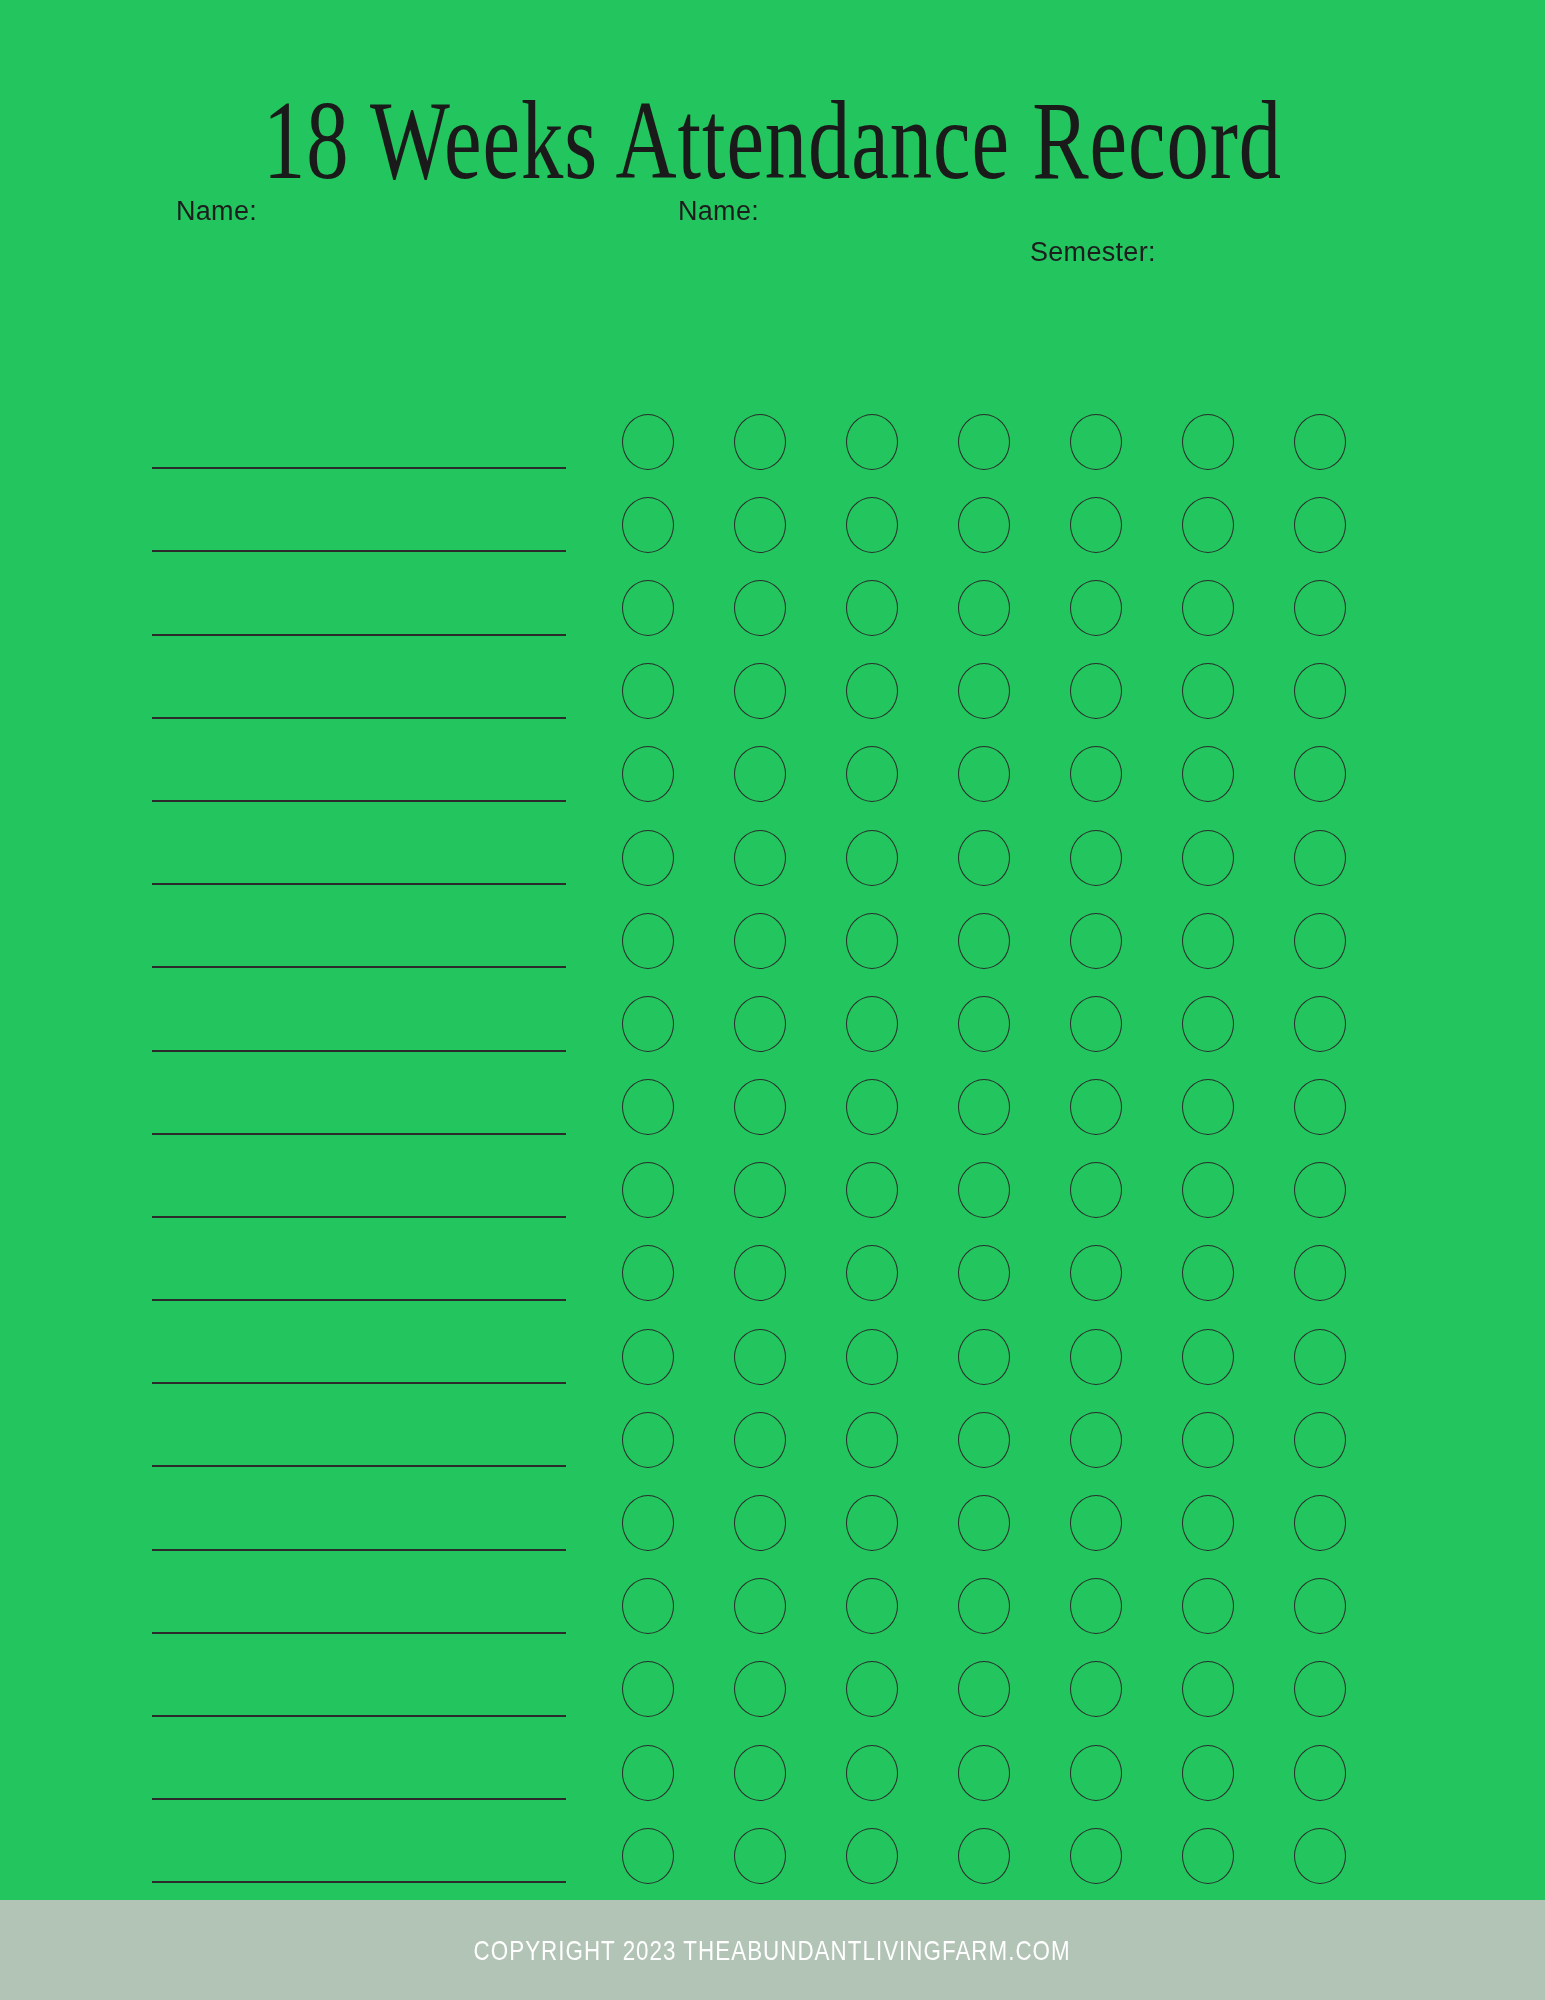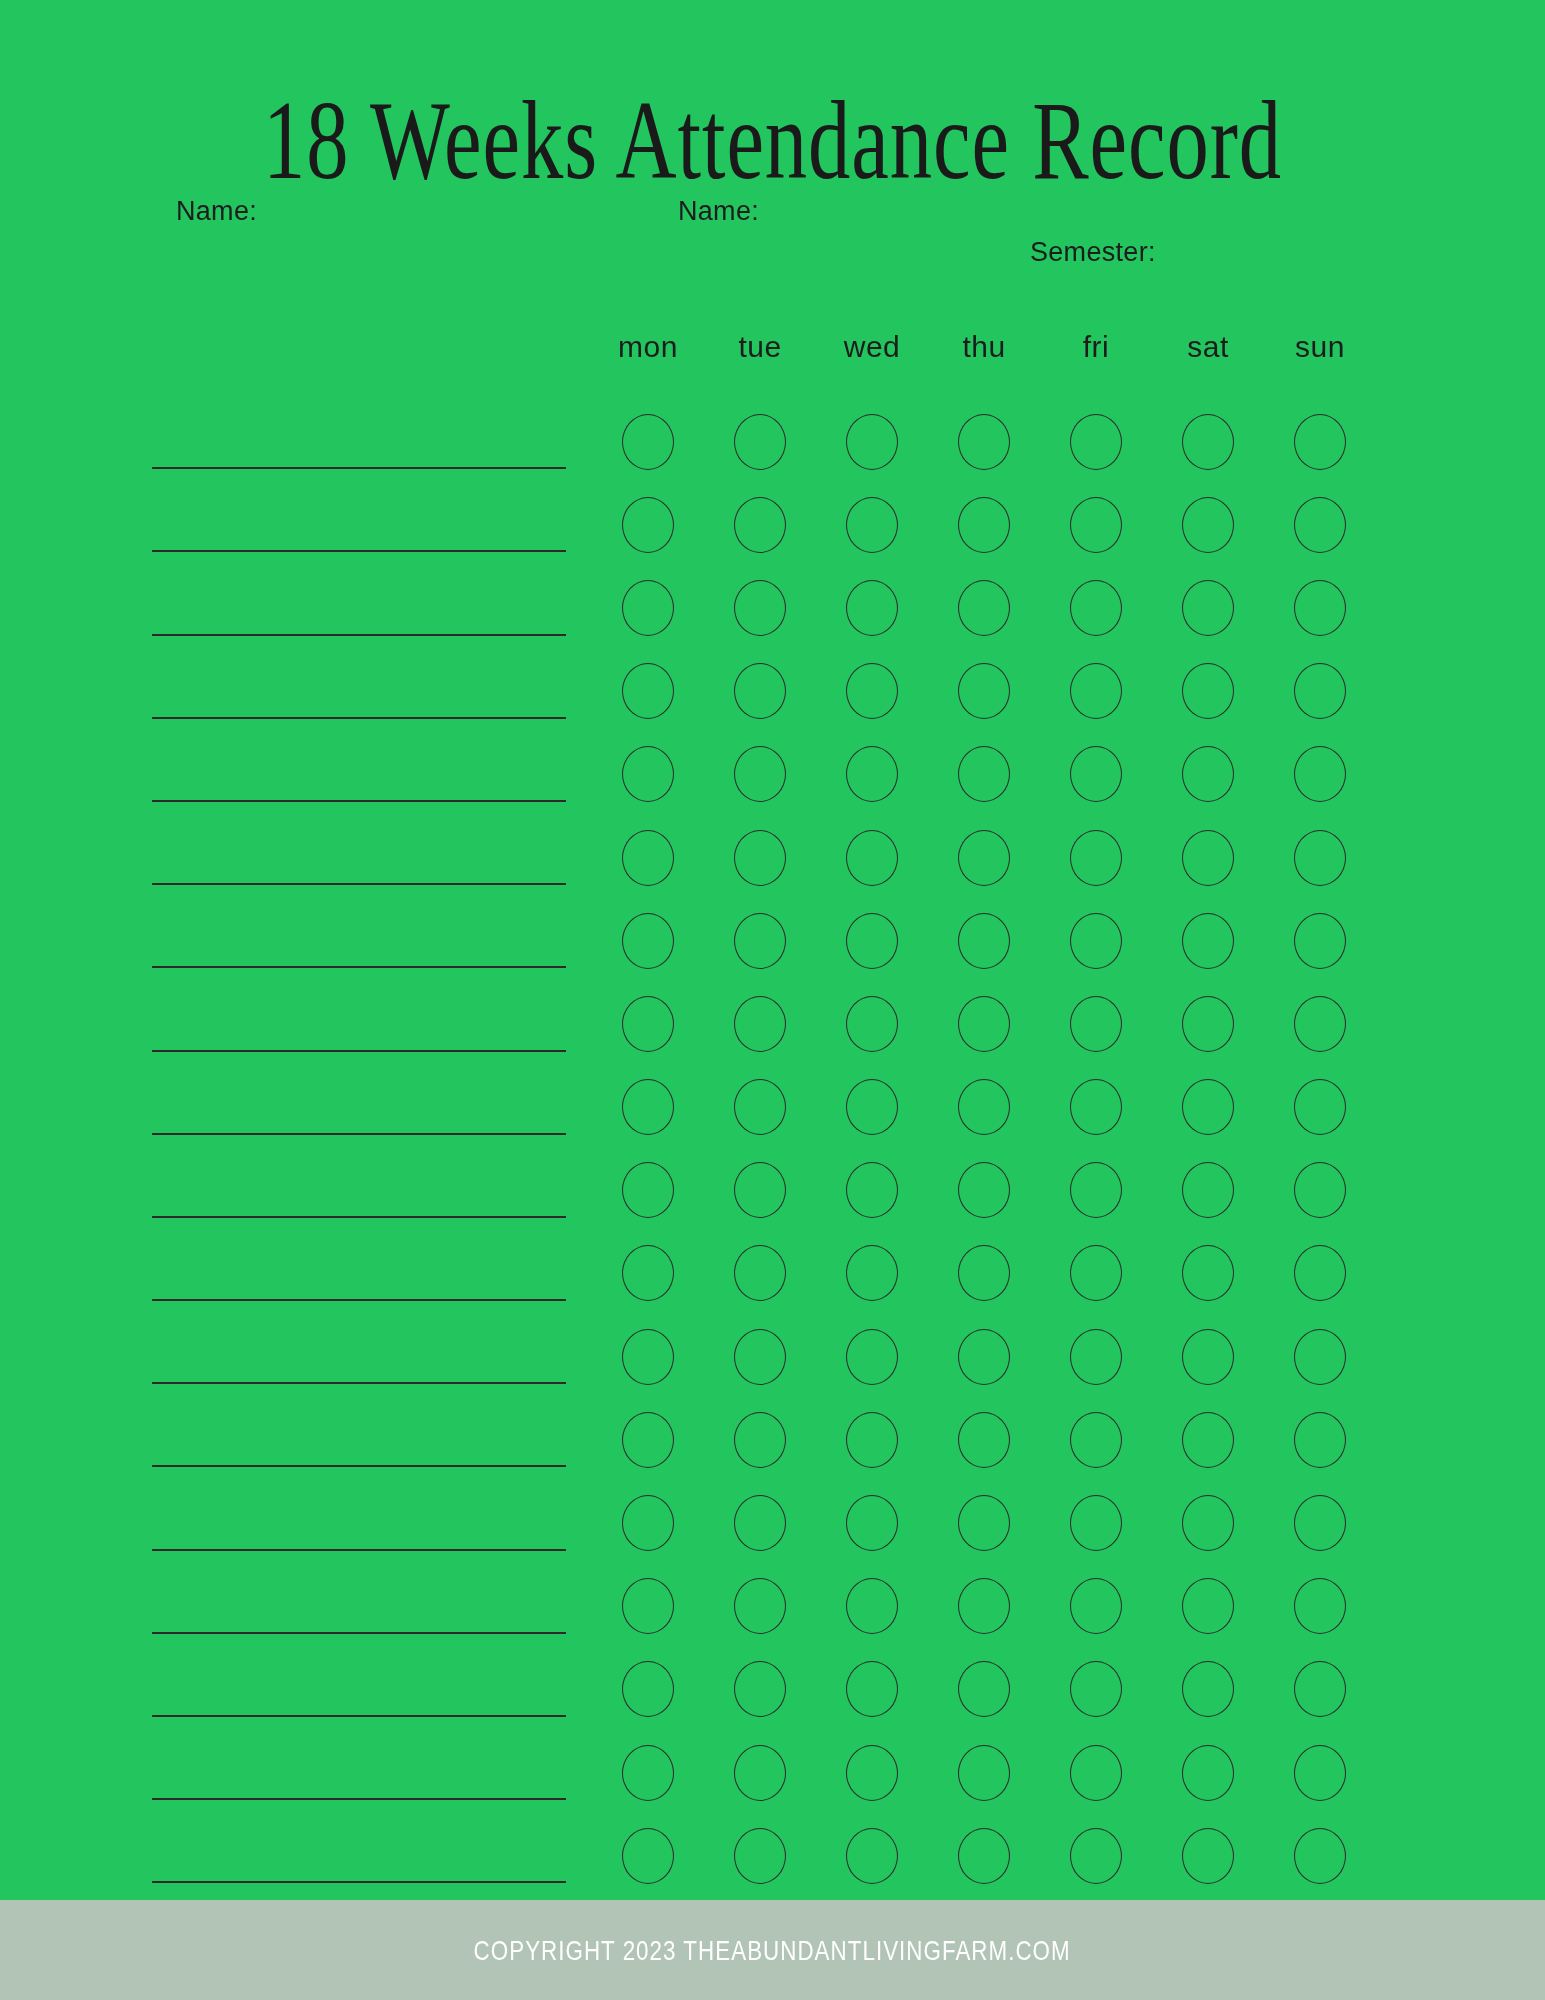--- a/index.html
+++ b/index.html
@@ -149,29 +149,20 @@
 <div class="page">
 
   <div class="title">18 Weeks Attendance Record</div>
 
   <div class="fields">
     <span class="field-label field-name">Name:</span>
     <span class="field-label field-year">Name:</span>
     <span class="field-label field-semester">Semester:</span>
   </div>
 
-  <div class="weekdays">
-      <div class="weekday">mon</div>
-      <div class="weekday">tue</div>
-      <div class="weekday">wed</div>
-      <div class="weekday">thu</div>
-      <div class="weekday">fri</div>
-      <div class="weekday">sat</div>
-      <div class="weekday">sun</div>
-    </div>
 
   <div class="grid">
       <div class="row">
         <div class="name-line"></div>
         <div class="circles">
           <div class="bubble"></div>
           <div class="bubble"></div>
           <div class="bubble"></div>
           <div class="bubble"></div>
           <div class="bubble"></div>

